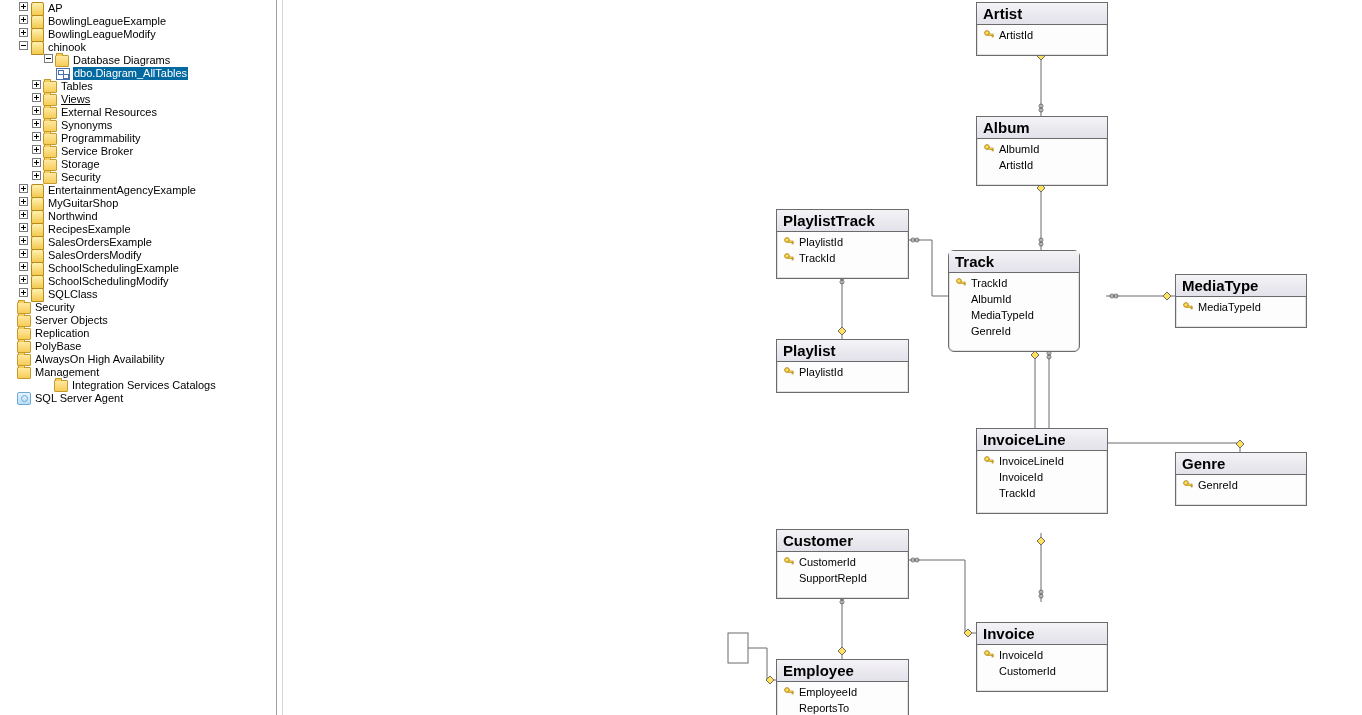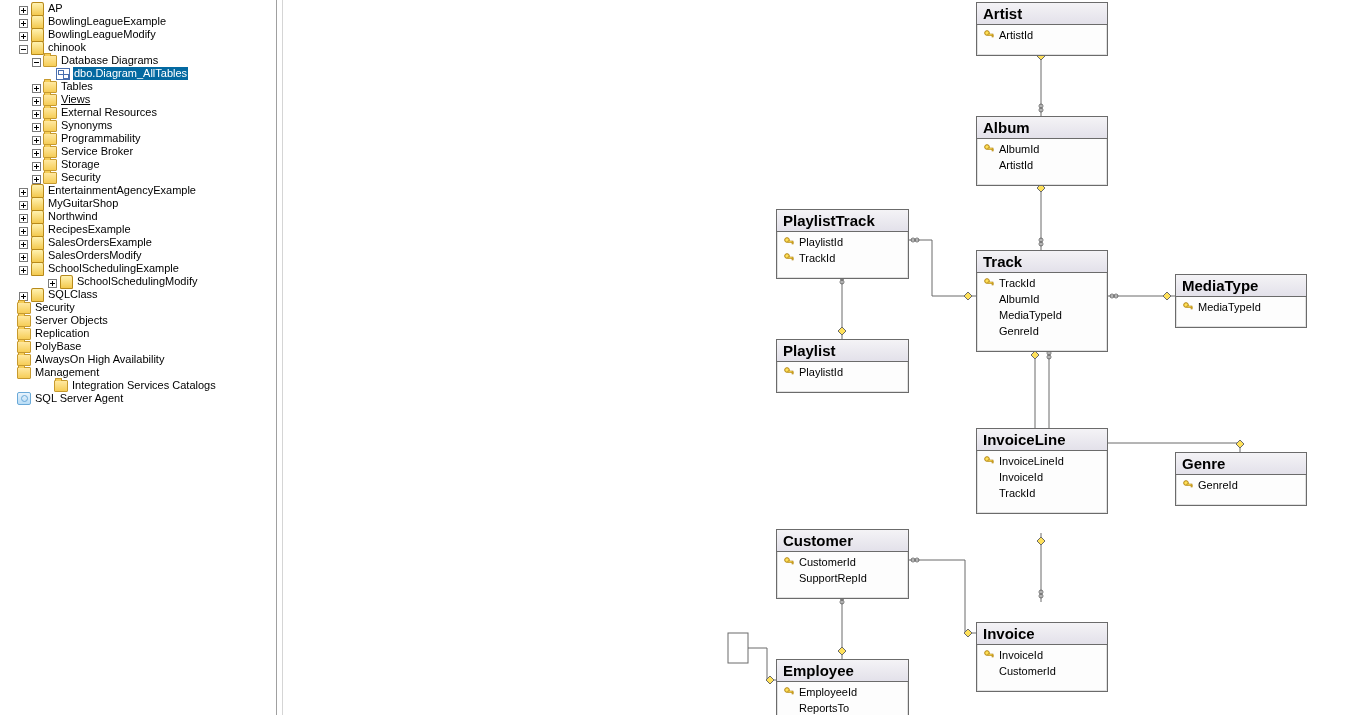--- a/index.html
+++ b/index.html
@@ -1,19 +1,19 @@
 <!DOCTYPE html>
 <html><head>
 <meta charset="utf-8">
 <style>
   html,body{margin:0;padding:0;font-family:"Segoe UI",Tahoma,Arial,sans-serif;font-size:11px;color:#000;background:#fff;overflow:hidden}
   #app{display:flex;width:1362px;height:715px;position:relative}
   
   #tree{width:276px;height:100%;box-sizing:border-box;padding:2px 0 0 0;overflow:auto;user-select:none}
-  .row{display:flex;align-items:flex-end;height:13px;line-height:13px;white-space:nowrap}
+  .row{display:flex;align-items:flex-start;height:13px;line-height:13px;white-space:nowrap}
   .tog{width:9px;height:9px;margin:0 2px 0 0;flex:none;display:flex;align-items:center;justify-content:center}
   .tog svg{display:block}
   .ic{width:14px;height:13px;margin:0 3px 0 0;flex:none;display:flex;align-items:center;justify-content:center}
   .lbl{padding:0 1px}
   .sel{background:#0369a1;color:#fff}
   
   .ic-db{background:linear-gradient(#fff2b0,#f3c94f);width:11px;height:12px;border:1px solid #b88a1a;border-radius:2px 2px 1px 1px/3px 3px 1px 1px}
   .ic-fld{width:12px;height:10px;background:linear-gradient(#ffe8a0,#f6cd57);border:1px solid #c79a2e;border-radius:1px;position:relative}
   .ic-fld::before{content:"";position:absolute;top:-3px;left:0;width:5px;height:2px;background:#f6cd57;border:1px solid #c79a2e;border-bottom:none;border-radius:1px 1px 0 0}
   .ic-dg{width:12px;height:10px;border:1px solid #4a6fae;background:#fff;position:relative}
@@ -84,141 +84,141 @@
           <svg width="9" height="9">
             <rect x="0.5" y="0.5" width="8" height="8" fill="#fff" stroke="#7a7a7a"></rect>
             <line x1="2" y1="4.5" x2="7" y2="4.5" stroke="#000"></line>
           </svg>
         </span>
         <span class="ic">
           <div class="ic-db"></div>
         </span>
         <span class="lbl">chinook</span>
       </div>
+      <div class="row" style="padding-left: 44px;">
+        <span class="tog">
+          <svg width="9" height="9">
+            <rect x="0.5" y="0.5" width="8" height="8" fill="#fff" stroke="#7a7a7a"></rect>
+            <line x1="2" y1="4.5" x2="7" y2="4.5" stroke="#000"></line>
+          </svg>
+        </span>
+        <span class="ic">
+          <div class="ic-fld"></div>
+        </span>
+        <span class="lbl">Database Diagrams</span>
+      </div>
+      <div class="row" style="padding-left: 45px;">
+        <span class="tog"></span>
+        <span class="ic">
+          <div class="ic-dg"></div>
+        </span>
+        <span class="lbl sel">dbo.Diagram_AllTables</span>
+      </div>
       <div class="row" style="padding-left: 32px;">
         <span class="tog">
           <svg width="9" height="9">
             <rect x="0.5" y="0.5" width="8" height="8" fill="#fff" stroke="#7a7a7a"></rect>
             <line x1="2" y1="4.5" x2="7" y2="4.5" stroke="#000"></line>
-          </svg>
-        </span>
-        <span class="ic">
-          <div class="ic-fld"></div>
-        </span>
-        <span class="lbl">Database Diagrams</span>
-      </div>
-      <div class="row" style="padding-left: 45px;">
-        <span class="tog"></span>
-        <span class="ic">
-          <div class="ic-dg"></div>
-        </span>
-        <span class="lbl sel">dbo.Diagram_AllTables</span>
+            <line x1="4.5" y1="2" x2="4.5" y2="7" stroke="#000"></line>
+          </svg>
+        </span>
+        <span class="ic">
+          <div class="ic-fld"></div>
+        </span>
+        <span class="lbl">Tables</span>
+      </div>
+      <div class="row" style="padding-left: 32px; text-decoration: underline;">
+        <span class="tog">
+          <svg width="9" height="9">
+            <rect x="0.5" y="0.5" width="8" height="8" fill="#fff" stroke="#7a7a7a"></rect>
+            <line x1="2" y1="4.5" x2="7" y2="4.5" stroke="#000"></line>
+            <line x1="4.5" y1="2" x2="4.5" y2="7" stroke="#000"></line>
+          </svg>
+        </span>
+        <span class="ic">
+          <div class="ic-fld"></div>
+        </span>
+        <span class="lbl">Views</span>
       </div>
       <div class="row" style="padding-left: 32px;">
         <span class="tog">
           <svg width="9" height="9">
             <rect x="0.5" y="0.5" width="8" height="8" fill="#fff" stroke="#7a7a7a"></rect>
             <line x1="2" y1="4.5" x2="7" y2="4.5" stroke="#000"></line>
             <line x1="4.5" y1="2" x2="4.5" y2="7" stroke="#000"></line>
           </svg>
         </span>
         <span class="ic">
           <div class="ic-fld"></div>
         </span>
-        <span class="lbl">Tables</span>
-      </div>
-      <div class="row" style="padding-left: 32px; text-decoration: underline;">
-        <span class="tog">
-          <svg width="9" height="9">
-            <rect x="0.5" y="0.5" width="8" height="8" fill="#fff" stroke="#7a7a7a"></rect>
-            <line x1="2" y1="4.5" x2="7" y2="4.5" stroke="#000"></line>
-            <line x1="4.5" y1="2" x2="4.5" y2="7" stroke="#000"></line>
-          </svg>
-        </span>
-        <span class="ic">
-          <div class="ic-fld"></div>
-        </span>
-        <span class="lbl">Views</span>
+        <span class="lbl">External Resources</span>
       </div>
       <div class="row" style="padding-left: 32px;">
         <span class="tog">
           <svg width="9" height="9">
             <rect x="0.5" y="0.5" width="8" height="8" fill="#fff" stroke="#7a7a7a"></rect>
             <line x1="2" y1="4.5" x2="7" y2="4.5" stroke="#000"></line>
             <line x1="4.5" y1="2" x2="4.5" y2="7" stroke="#000"></line>
           </svg>
         </span>
         <span class="ic">
           <div class="ic-fld"></div>
         </span>
-        <span class="lbl">External Resources</span>
+        <span class="lbl">Synonyms</span>
       </div>
       <div class="row" style="padding-left: 32px;">
         <span class="tog">
           <svg width="9" height="9">
             <rect x="0.5" y="0.5" width="8" height="8" fill="#fff" stroke="#7a7a7a"></rect>
             <line x1="2" y1="4.5" x2="7" y2="4.5" stroke="#000"></line>
             <line x1="4.5" y1="2" x2="4.5" y2="7" stroke="#000"></line>
           </svg>
         </span>
         <span class="ic">
           <div class="ic-fld"></div>
         </span>
-        <span class="lbl">Synonyms</span>
+        <span class="lbl">Programmability</span>
       </div>
       <div class="row" style="padding-left: 32px;">
         <span class="tog">
           <svg width="9" height="9">
             <rect x="0.5" y="0.5" width="8" height="8" fill="#fff" stroke="#7a7a7a"></rect>
             <line x1="2" y1="4.5" x2="7" y2="4.5" stroke="#000"></line>
             <line x1="4.5" y1="2" x2="4.5" y2="7" stroke="#000"></line>
           </svg>
         </span>
         <span class="ic">
           <div class="ic-fld"></div>
         </span>
-        <span class="lbl">Programmability</span>
+        <span class="lbl">Service Broker</span>
       </div>
       <div class="row" style="padding-left: 32px;">
         <span class="tog">
           <svg width="9" height="9">
             <rect x="0.5" y="0.5" width="8" height="8" fill="#fff" stroke="#7a7a7a"></rect>
             <line x1="2" y1="4.5" x2="7" y2="4.5" stroke="#000"></line>
             <line x1="4.5" y1="2" x2="4.5" y2="7" stroke="#000"></line>
           </svg>
         </span>
         <span class="ic">
           <div class="ic-fld"></div>
         </span>
-        <span class="lbl">Service Broker</span>
+        <span class="lbl">Storage</span>
       </div>
       <div class="row" style="padding-left: 32px;">
         <span class="tog">
           <svg width="9" height="9">
             <rect x="0.5" y="0.5" width="8" height="8" fill="#fff" stroke="#7a7a7a"></rect>
             <line x1="2" y1="4.5" x2="7" y2="4.5" stroke="#000"></line>
             <line x1="4.5" y1="2" x2="4.5" y2="7" stroke="#000"></line>
           </svg>
         </span>
         <span class="ic">
           <div class="ic-fld"></div>
         </span>
-        <span class="lbl">Storage</span>
-      </div>
-      <div class="row" style="padding-left: 32px;">
-        <span class="tog">
-          <svg width="9" height="9">
-            <rect x="0.5" y="0.5" width="8" height="8" fill="#fff" stroke="#7a7a7a"></rect>
-            <line x1="2" y1="4.5" x2="7" y2="4.5" stroke="#000"></line>
-            <line x1="4.5" y1="2" x2="4.5" y2="7" stroke="#000"></line>
-          </svg>
-        </span>
-        <span class="ic">
-          <div class="ic-fld"></div>
-        </span>
         <span class="lbl">Security</span>
       </div>
       <div class="row" style="padding-left: 19px;">
         <span class="tog">
           <svg width="9" height="9">
             <rect x="0.5" y="0.5" width="8" height="8" fill="#fff" stroke="#7a7a7a"></rect>
             <line x1="2" y1="4.5" x2="7" y2="4.5" stroke="#000"></line>
             <line x1="4.5" y1="2" x2="4.5" y2="7" stroke="#000"></line>
           </svg>
         </span>
@@ -298,21 +298,21 @@
             <rect x="0.5" y="0.5" width="8" height="8" fill="#fff" stroke="#7a7a7a"></rect>
             <line x1="2" y1="4.5" x2="7" y2="4.5" stroke="#000"></line>
             <line x1="4.5" y1="2" x2="4.5" y2="7" stroke="#000"></line>
           </svg>
         </span>
         <span class="ic">
           <div class="ic-db"></div>
         </span>
         <span class="lbl">SchoolSchedulingExample</span>
       </div>
-      <div class="row" style="padding-left: 19px; margin-left: 29px;">
+      <div class="row" style="padding-left: 19px;">
         <span class="tog">
           <svg width="9" height="9">
             <rect x="0.5" y="0.5" width="8" height="8" fill="#fff" stroke="#7a7a7a"></rect>
             <line x1="2" y1="4.5" x2="7" y2="4.5" stroke="#000"></line>
             <line x1="4.5" y1="2" x2="4.5" y2="7" stroke="#000"></line>
           </svg>
         </span>
         <span class="ic">
           <div class="ic-db"></div>
         </span>
@@ -507,21 +507,21 @@
               <svg width="10" height="10">
                 <circle cx="3" cy="3" r="2.3" fill="#ffe15a" stroke="#b2830e"></circle>
                 <rect x="4" y="4" width="5" height="1.6" fill="#ffe15a" stroke="#b2830e" stroke-width="0.6"></rect>
                 <rect x="8" y="5" width="1.2" height="2" fill="#ffe15a" stroke="#b2830e" stroke-width="0.6"></rect>
               </svg>
             </span>
             <span>TrackId</span>
           </div>
         </div>
       </div>
-      <div class="tbl" style="left: 693px; top: 250px; width: 130px;">
+      <div class="tbl" style="left: 665px; top: 250px; width: 130px; border-radius: 6px;">
         <div class="hd">Track</div>
         <div class="bd">
           <div class="col">
             <span class="key pk">
               <svg width="10" height="10">
                 <circle cx="3" cy="3" r="2.3" fill="#ffe15a" stroke="#b2830e"></circle>
                 <rect x="4" y="4" width="5" height="1.6" fill="#ffe15a" stroke="#b2830e" stroke-width="0.6"></rect>
                 <rect x="8" y="5" width="1.2" height="2" fill="#ffe15a" stroke="#b2830e" stroke-width="0.6"></rect>
               </svg>
             </span>

